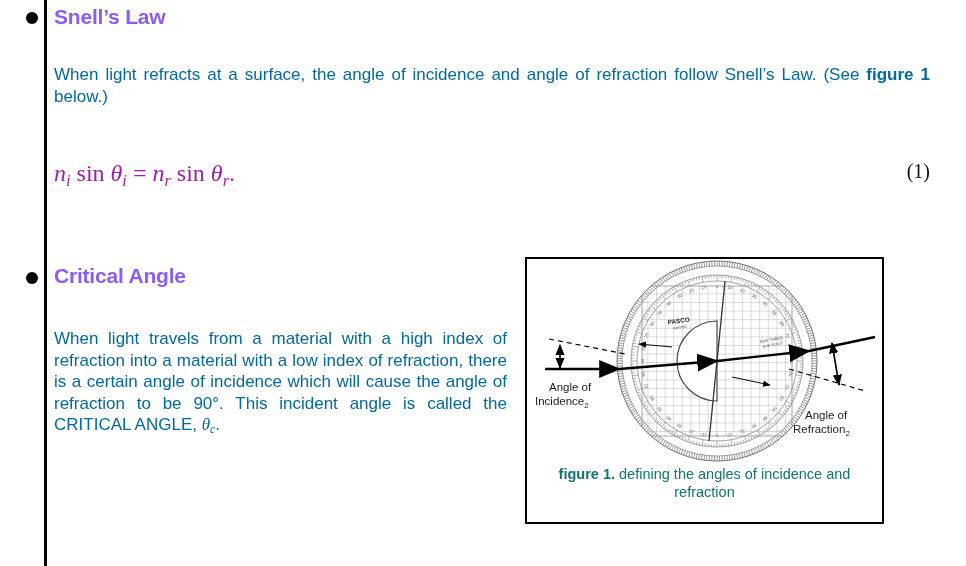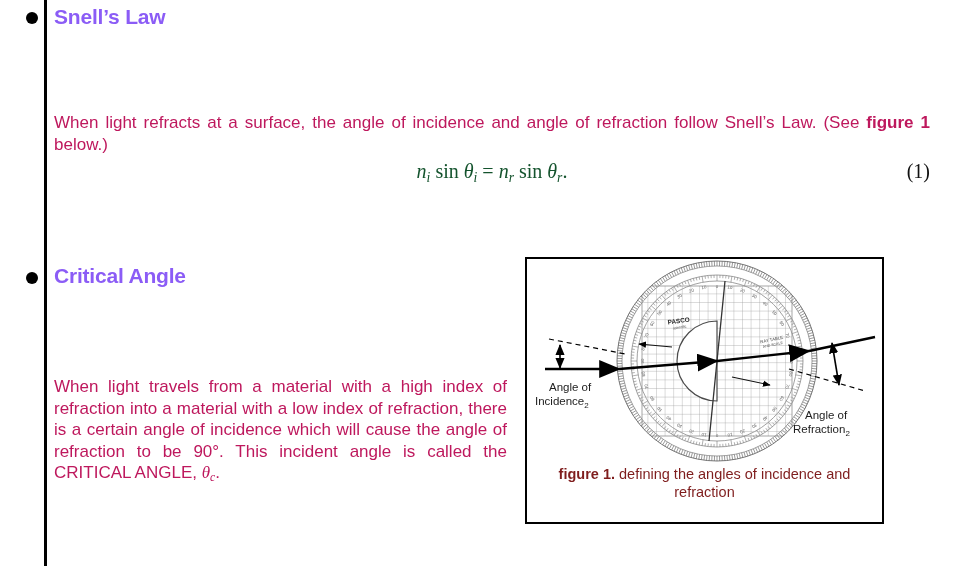--- a/index.html
+++ b/index.html
@@ -44,22 +44,21 @@
     color: #8b5cf6;
     white-space: nowrap;
   }
 
   
   .para {
     position: absolute;
     text-align: justify;
     font-size: 17px;
     line-height: 21.5px;
-    color: #be185d;
-    margin-top: 48px;
+    color: #0369a1;
   }
   #para-snell {
     left: 54px;
     top: 64px;
     width: 876px;
   }
   #para-critical {
     left: 54px;
     top: 328px;
     width: 453px;
@@ -71,24 +70,23 @@
     position: absolute;
     left: 54px;
     top: 160px;
     width: 876px;
     height: 34px;
   }
   #equation {
     position: absolute;
     left: 0;
     right: 0;
-    text-align: center;
     font-family: "Liberation Serif", serif;
-    font-size: 20px;
-    color: #14532d;
+    font-size: 24px;
+    color: #a21caf;
   }
   #equation .it { font-style: italic; }
   #equation .up { font-style: normal; }
   #equation .sub {
     font-size: 0.68em;
     vertical-align: -0.28em;
     font-style: italic;
   }
   #equation-number {
     position: absolute;
@@ -125,21 +123,21 @@
     height: 205px;
   }
   #figure-caption {
     position: absolute;
     left: 10px;
     right: 10px;
     top: 206px;
     text-align: center;
     font-size: 14.5px;
     line-height: 18px;
-    color: #7f1d1d;
+    color: #0f766e;
   }
   #figure-caption b { font-weight: bold; }
 </style>
 </head>
 <body>
 
 <div id="vrule"></div>
 
 <div class="section-bullet" style="top:12px"></div>
 <div class="section-title" style="top:5px">Snell’s Law</div>

